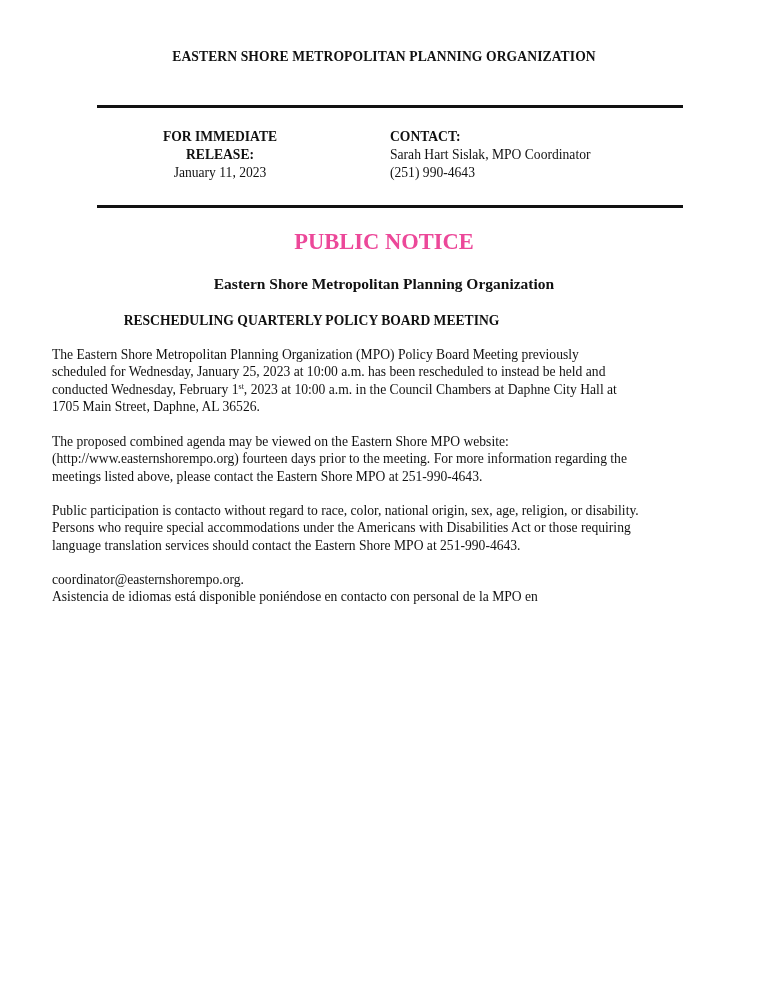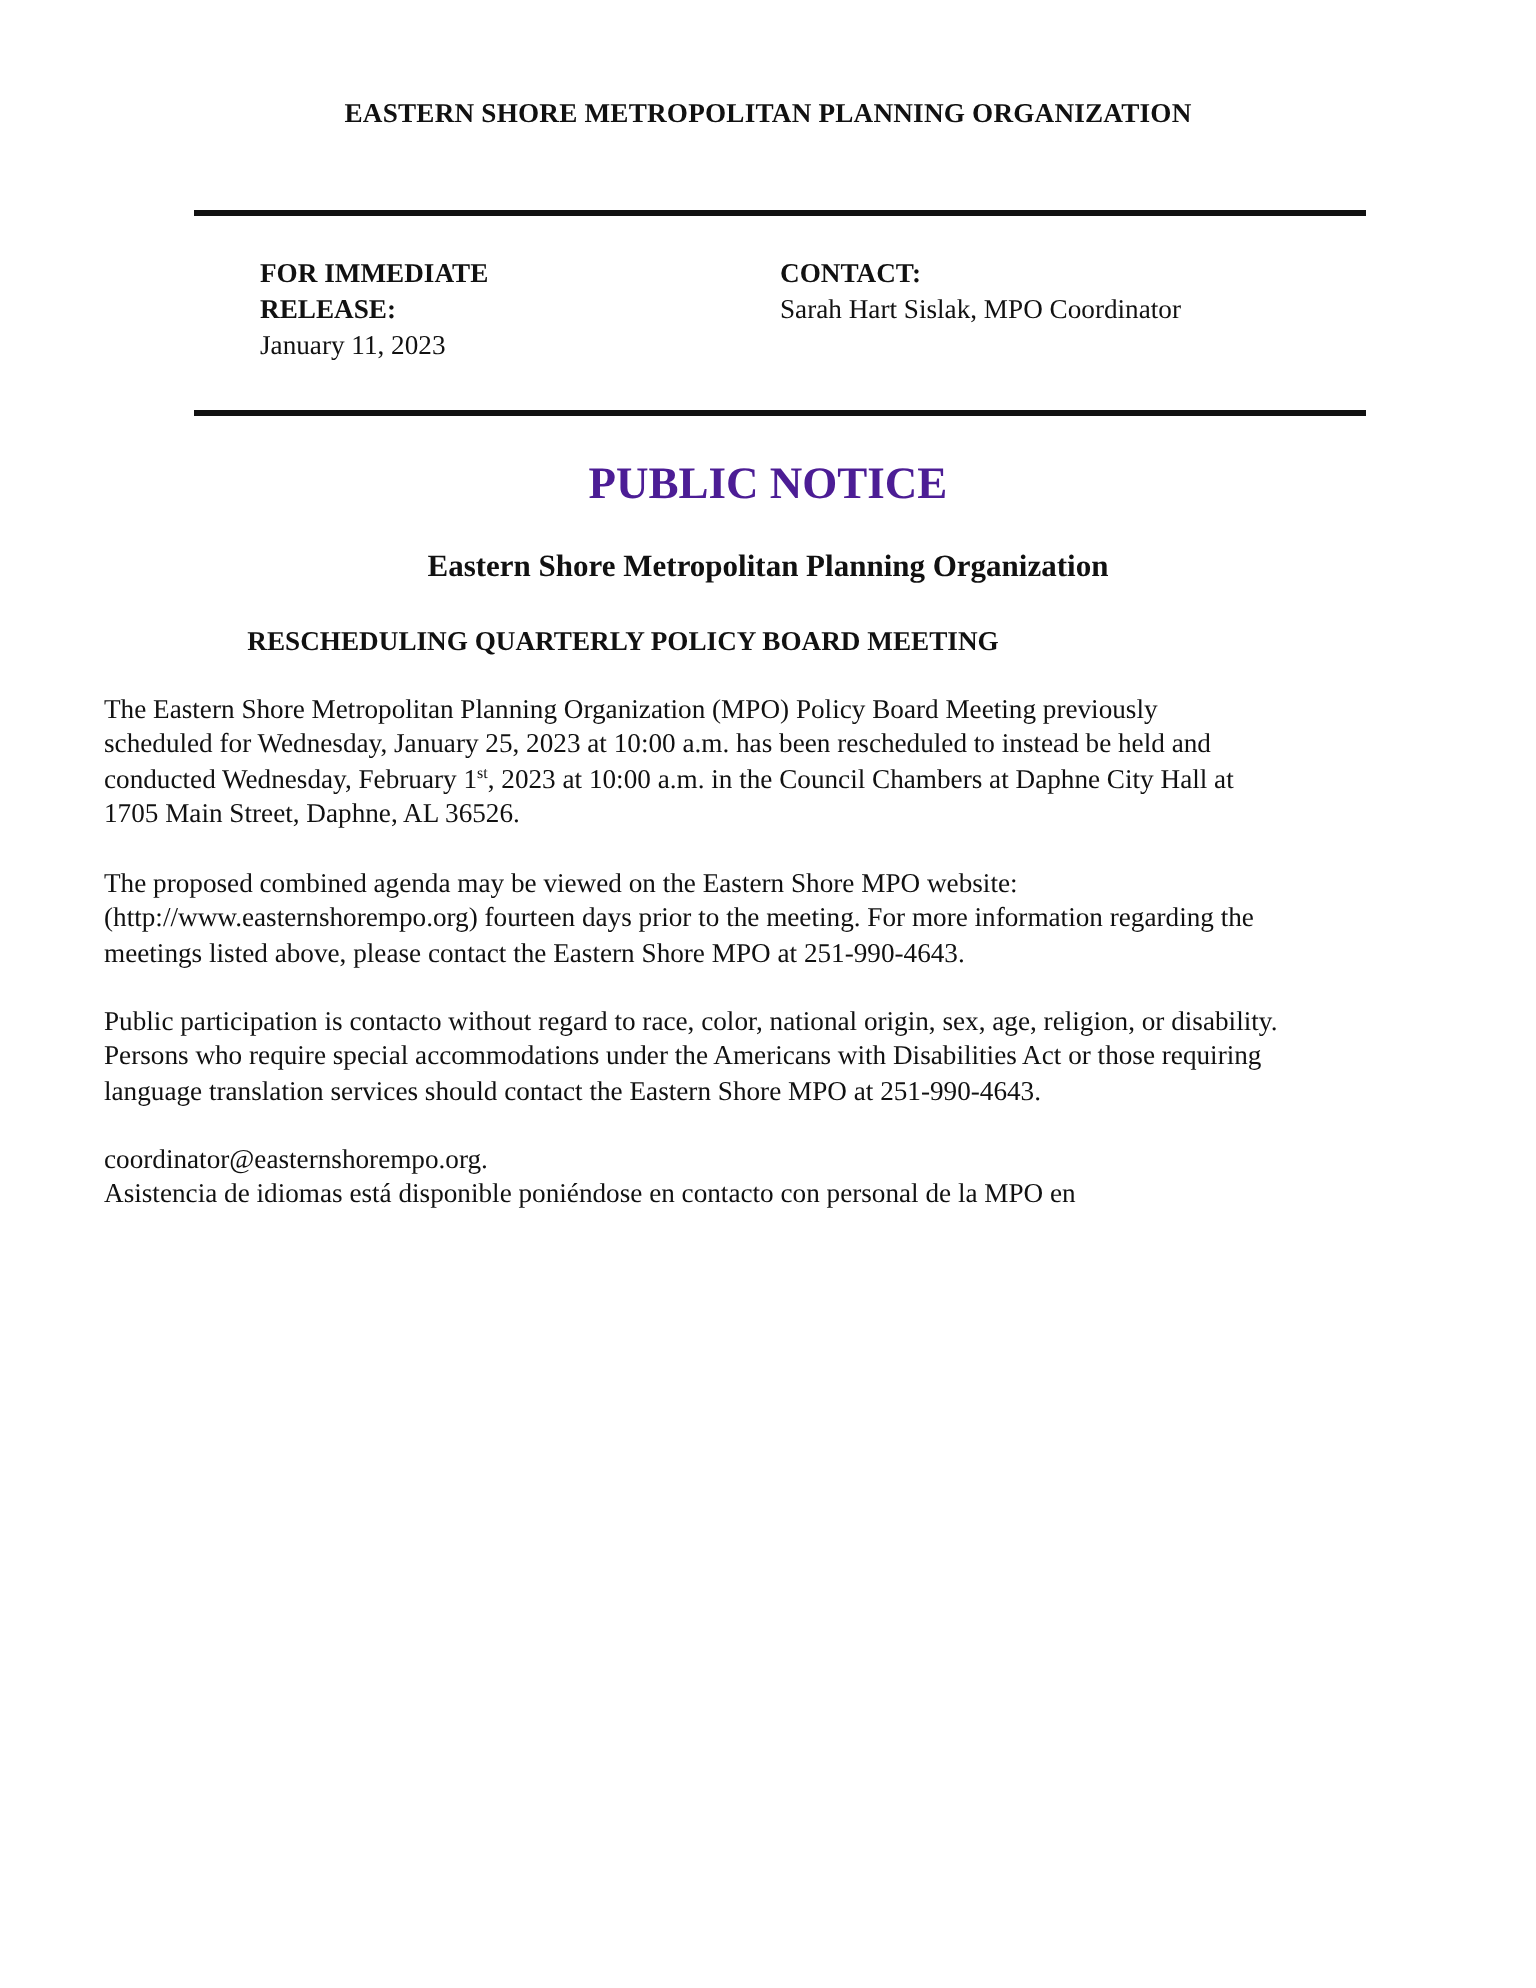--- a/index.html
+++ b/index.html
@@ -3,25 +3,25 @@
 <meta charset="utf-8">
 <style>
   html, body { margin: 0; padding: 0; background: #ffffff; }
   body { width: 768px; height: 994px; position: relative; overflow: hidden;
          font-family: "Liberation Serif", "DejaVu Serif", serif; color: #111; }
   .org-header { position: absolute; top: 49px; left: 0; width: 768px; text-align: center;
                 font-weight: bold; font-size: 13.6px; letter-spacing: 0.1px; }
   .rule { position: absolute; left: 97px; width: 586px; height: 3px; background: #111; }
   .rule.top { top: 105px; }
   .rule.bottom { top: 205px; }
-  .release-block { position: absolute; top: 128px; left: 130px; width: 180px; font-size: 13.6px; line-height: 18px; }
+  .release-block { position: absolute; top: 128px; left: 130px; width: 180px; text-align: center; font-size: 13.6px; line-height: 18px; }
   .contact-block { position: absolute; top: 128px; left: 390px; width: 250px; font-size: 13.6px; line-height: 18px; }
   .bold { font-weight: bold; }
   .notice-title { position: absolute; top: 229px; left: 0; width: 768px; text-align: center;
-                  color: #4c1d95; font-weight: bold; font-size: 22.5px; }
+                  color: #ec4899; font-weight: bold; font-size: 22.5px; }
   .subtitle { position: absolute; top: 275px; left: 0; width: 768px; text-align: center;
               font-weight: bold; font-size: 15.5px; }
   .meeting-title { position: absolute; top: 313px; left: 0; width: 623px; text-align: center;
                    font-weight: bold; font-size: 13.6px; }
   .body-text { position: absolute; left: 52px; width: 660px; font-size: 13.6px; line-height: 17.4px; margin: 0; }
   .p1 { top: 346px; }
   .p2 { top: 433px; }
   .p3 { top: 502px; }
   .p4 { top: 571px; }
   sup { font-size: 8px; line-height: 0; vertical-align: 5px; }
@@ -34,20 +34,21 @@
 <div class="rule top"></div>
 
 <div class="release-block">
   <div class="bold">FOR IMMEDIATE RELEASE:</div>
   <div>January 11, 2023</div>
 </div>
 
 <div class="contact-block">
   <div class="bold">CONTACT:</div>
   <div>Sarah Hart Sislak, MPO Coordinator</div>
+  <div>(251) 990-4643</div>
 </div>
 
 <div class="rule bottom"></div>
 
 <div class="notice-title">PUBLIC NOTICE</div>
 <div class="subtitle">Eastern Shore Metropolitan Planning Organization</div>
 <div class="meeting-title">RESCHEDULING QUARTERLY POLICY BOARD MEETING</div>
 
 <div class="body-text p1">
   <div>The Eastern Shore Metropolitan Planning Organization (MPO) Policy Board Meeting previously</div>

